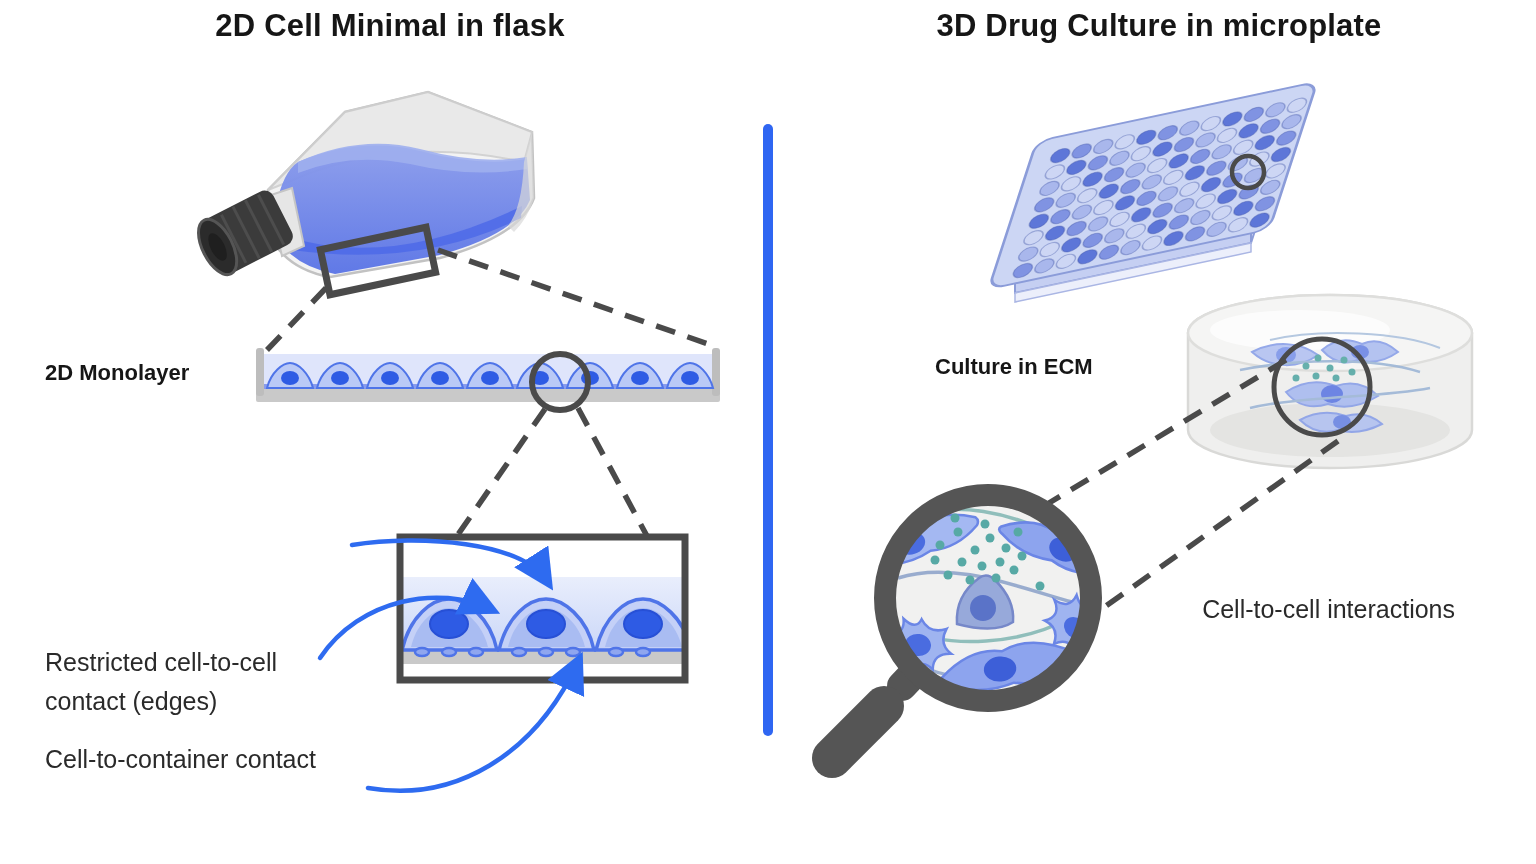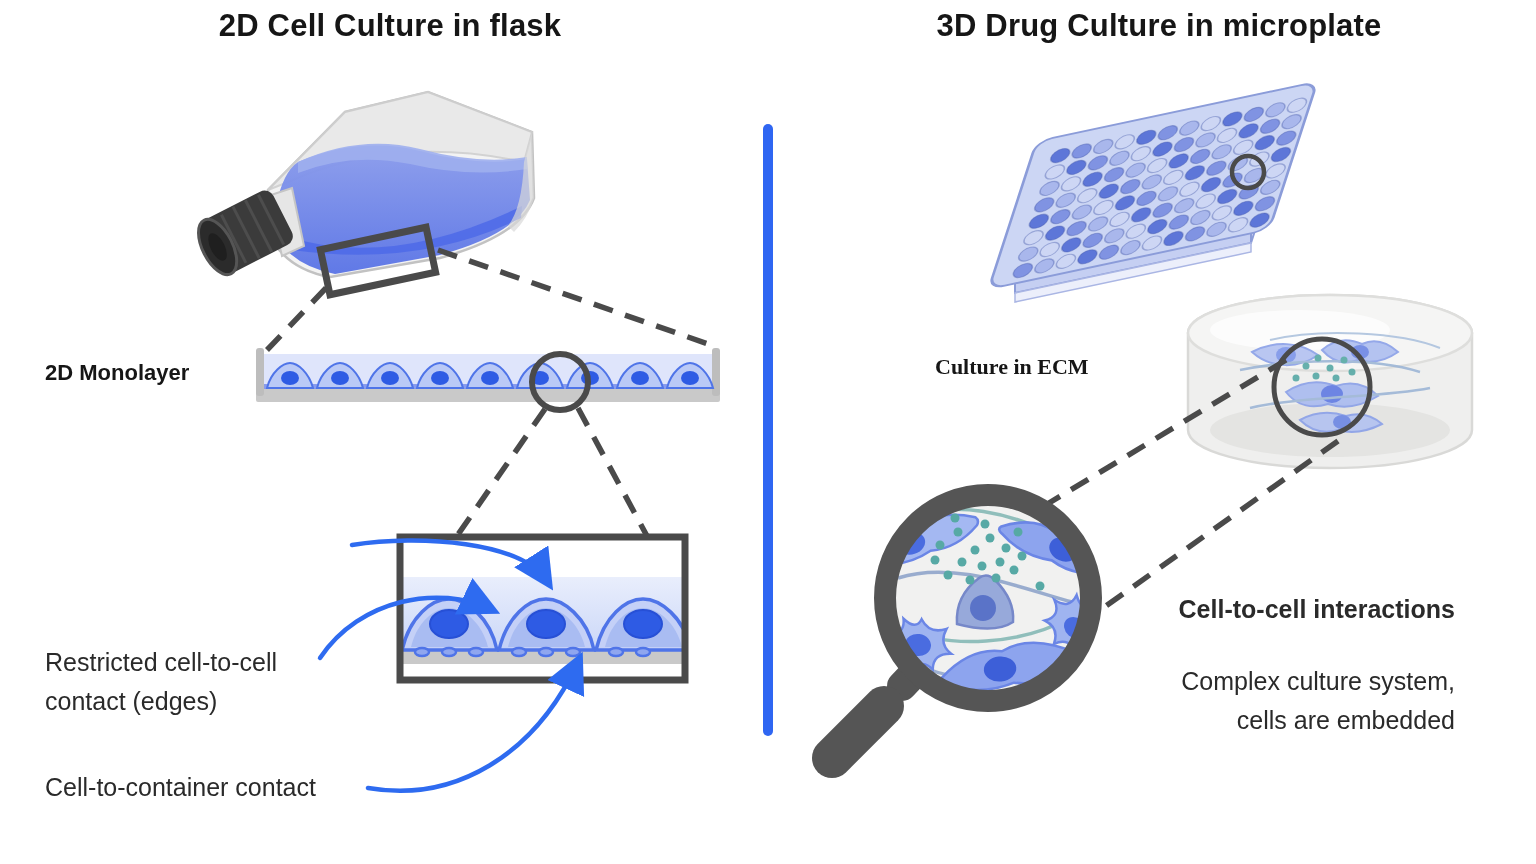--- a/index.html
+++ b/index.html
@@ -371,28 +371,26 @@
             <circle cx="935" cy="560" r="4.5"></circle>
           <circle cx="1040" cy="586" r="4.5"></circle>
             <circle cx="955" cy="518" r="4.5"></circle>
             <circle cx="1018" cy="532" r="4.5"></circle>
         </g>
       </g>
       <circle cx="988" cy="598" r="103" fill="none" stroke="#555555" stroke-width="22"></circle>
     </g>
   </svg>
 
-  <div class="txt title" style="left:200px;top:8px;width:380px;">2D Cell Culture in flask</div>
+  <div class="txt title" style="left:200px;top:8px;width:380px;">2D Cell Minimal in flask</div>
   <div class="txt title" style="left:928px;top:8px;width:462px;">3D Drug Culture in microplate</div>
 
   <div class="txt biglabel" style="left:45px;top:360px;">2D Monolayer</div>
-  <div class="txt biglabel" style="left:935px;top:354px;font-family:Liberation Serif, serif;">Culture in ECM</div>
+  <div class="txt biglabel" style="left:935px;top:354px;">Culture in ECM</div>
 
   <div class="txt ann" style="left:45px;top:643px;width:330px;">Restricted cell-to-cell
 contact (edges)</div>
-  <div class="txt ann" style="left:45px;top:768px;width:360px;">Cell-to-container contact</div>
-
-  <div class="txt ann ann-right" style="left:1100px;top:590px;width:355px;font-weight:bold;">Cell-to-cell interactions</div>
-  <div class="txt ann ann-right" style="left:1050px;top:662px;width:405px;">Complex culture system,
-cells are embedded</div>
+  <div class="txt ann" style="left:45px;top:740px;width:360px;">Cell-to-container contact</div>
+
+  <div class="txt ann ann-right" style="left:1100px;top:590px;width:355px;">Cell-to-cell interactions</div>
 
   <div class="divider"></div>
 </div>
 
 </body></html>

